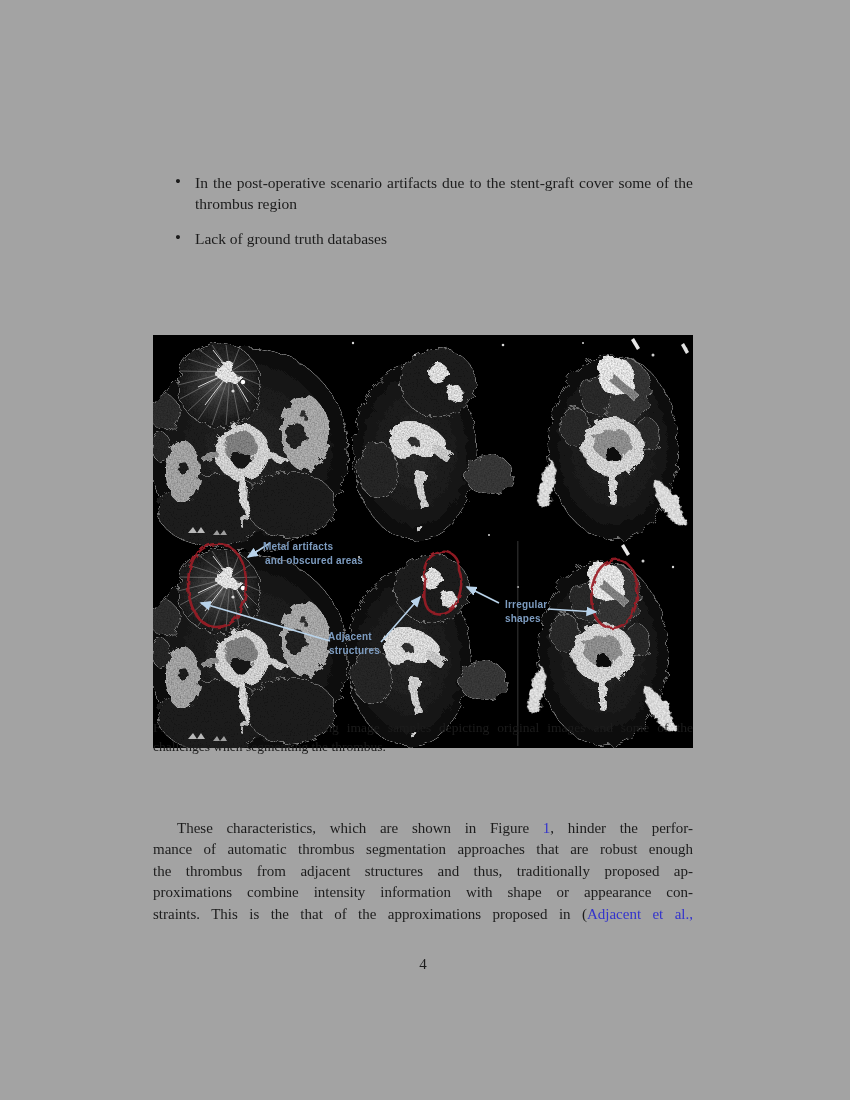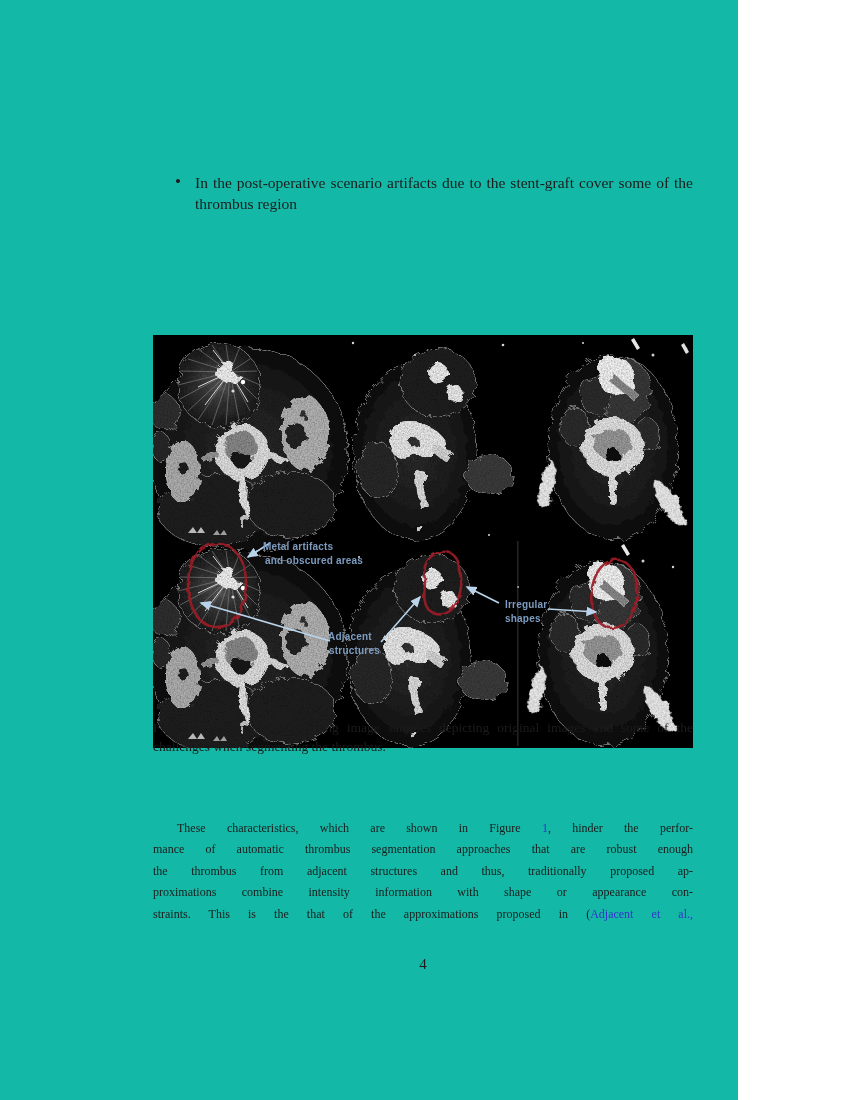--- a/index.html
+++ b/index.html
@@ -1,55 +1,56 @@
 <!DOCTYPE html>
 <html><head>
 <meta charset="utf-8">
 <style>
   html,body { margin:0; padding:0; background:#ffffff; }
   .page {
-    position:relative; width:738px; height:1100px; background:#14b8a6;
+    position:relative; width:850px; height:1100px; background:#a3a3a3;
     font-family:"Liberation Serif","DejaVu Serif",serif; color:#1c1c1c;
     overflow:hidden;
   }
   
   .bullets { position:absolute; left:153px; top:172px; width:540px; margin:0; padding:0; list-style:none; }
   .bullets li {
     position:relative; padding-left:42px; margin:0 0 13px 0;
     font-size:15.5px; line-height:21.4px; text-align:justify;
   }
   .bullets li::before { content:"\2022"; position:absolute; left:22px; top:-1px; font-size:17px; }
   
   .fig { position:absolute; left:153px; top:335px; width:540px; height:413px; background:#000; }
   .caption {
     position:absolute; left:153px; top:718px; width:540px;
     font-size:13.5px; line-height:19px; text-align:justify;
   }
   
   .para { position:absolute; left:153px; top:818px; width:540px; }
   .pline {
-    font-size:12px; line-height:21.4px; height:21.4px; white-space:nowrap;
+    font-size:15px; line-height:21.4px; height:21.4px; white-space:nowrap;
     text-align:justify; text-align-last:justify;
   }
   .pline.indent { text-indent:24px; }
   .link { color:#3333cc; text-decoration:none; cursor:pointer; }
   .pagenum { position:absolute; left:153px; top:956px; width:540px; text-align:center; font-size:15px; }
   
   .ann {
     font-family:"Liberation Sans","DejaVu Sans",sans-serif;
     font-weight:bold; font-size:10px; fill:#7d9cc0; letter-spacing:.2px;
   }
 </style>
 </head>
 <body>
 
 <div class="page">
 
   <ul class="bullets">
     <li>In the post-operative scenario artifacts due to the stent-graft cover some of the thrombus region</li>
+    <li>Lack of ground truth databases</li>
   </ul>
 
   <svg class="fig" viewBox="0 0 540 413" aria-label="CT figure">
     <defs>
       <radialGradient id="sacGrad">
         <stop offset="0%" stop-color="#5a5a5a"></stop>
         <stop offset="35%" stop-color="#3b3b3b"></stop>
         <stop offset="100%" stop-color="#171717"></stop>
       </radialGradient>
       <radialGradient id="bodyGrad">

